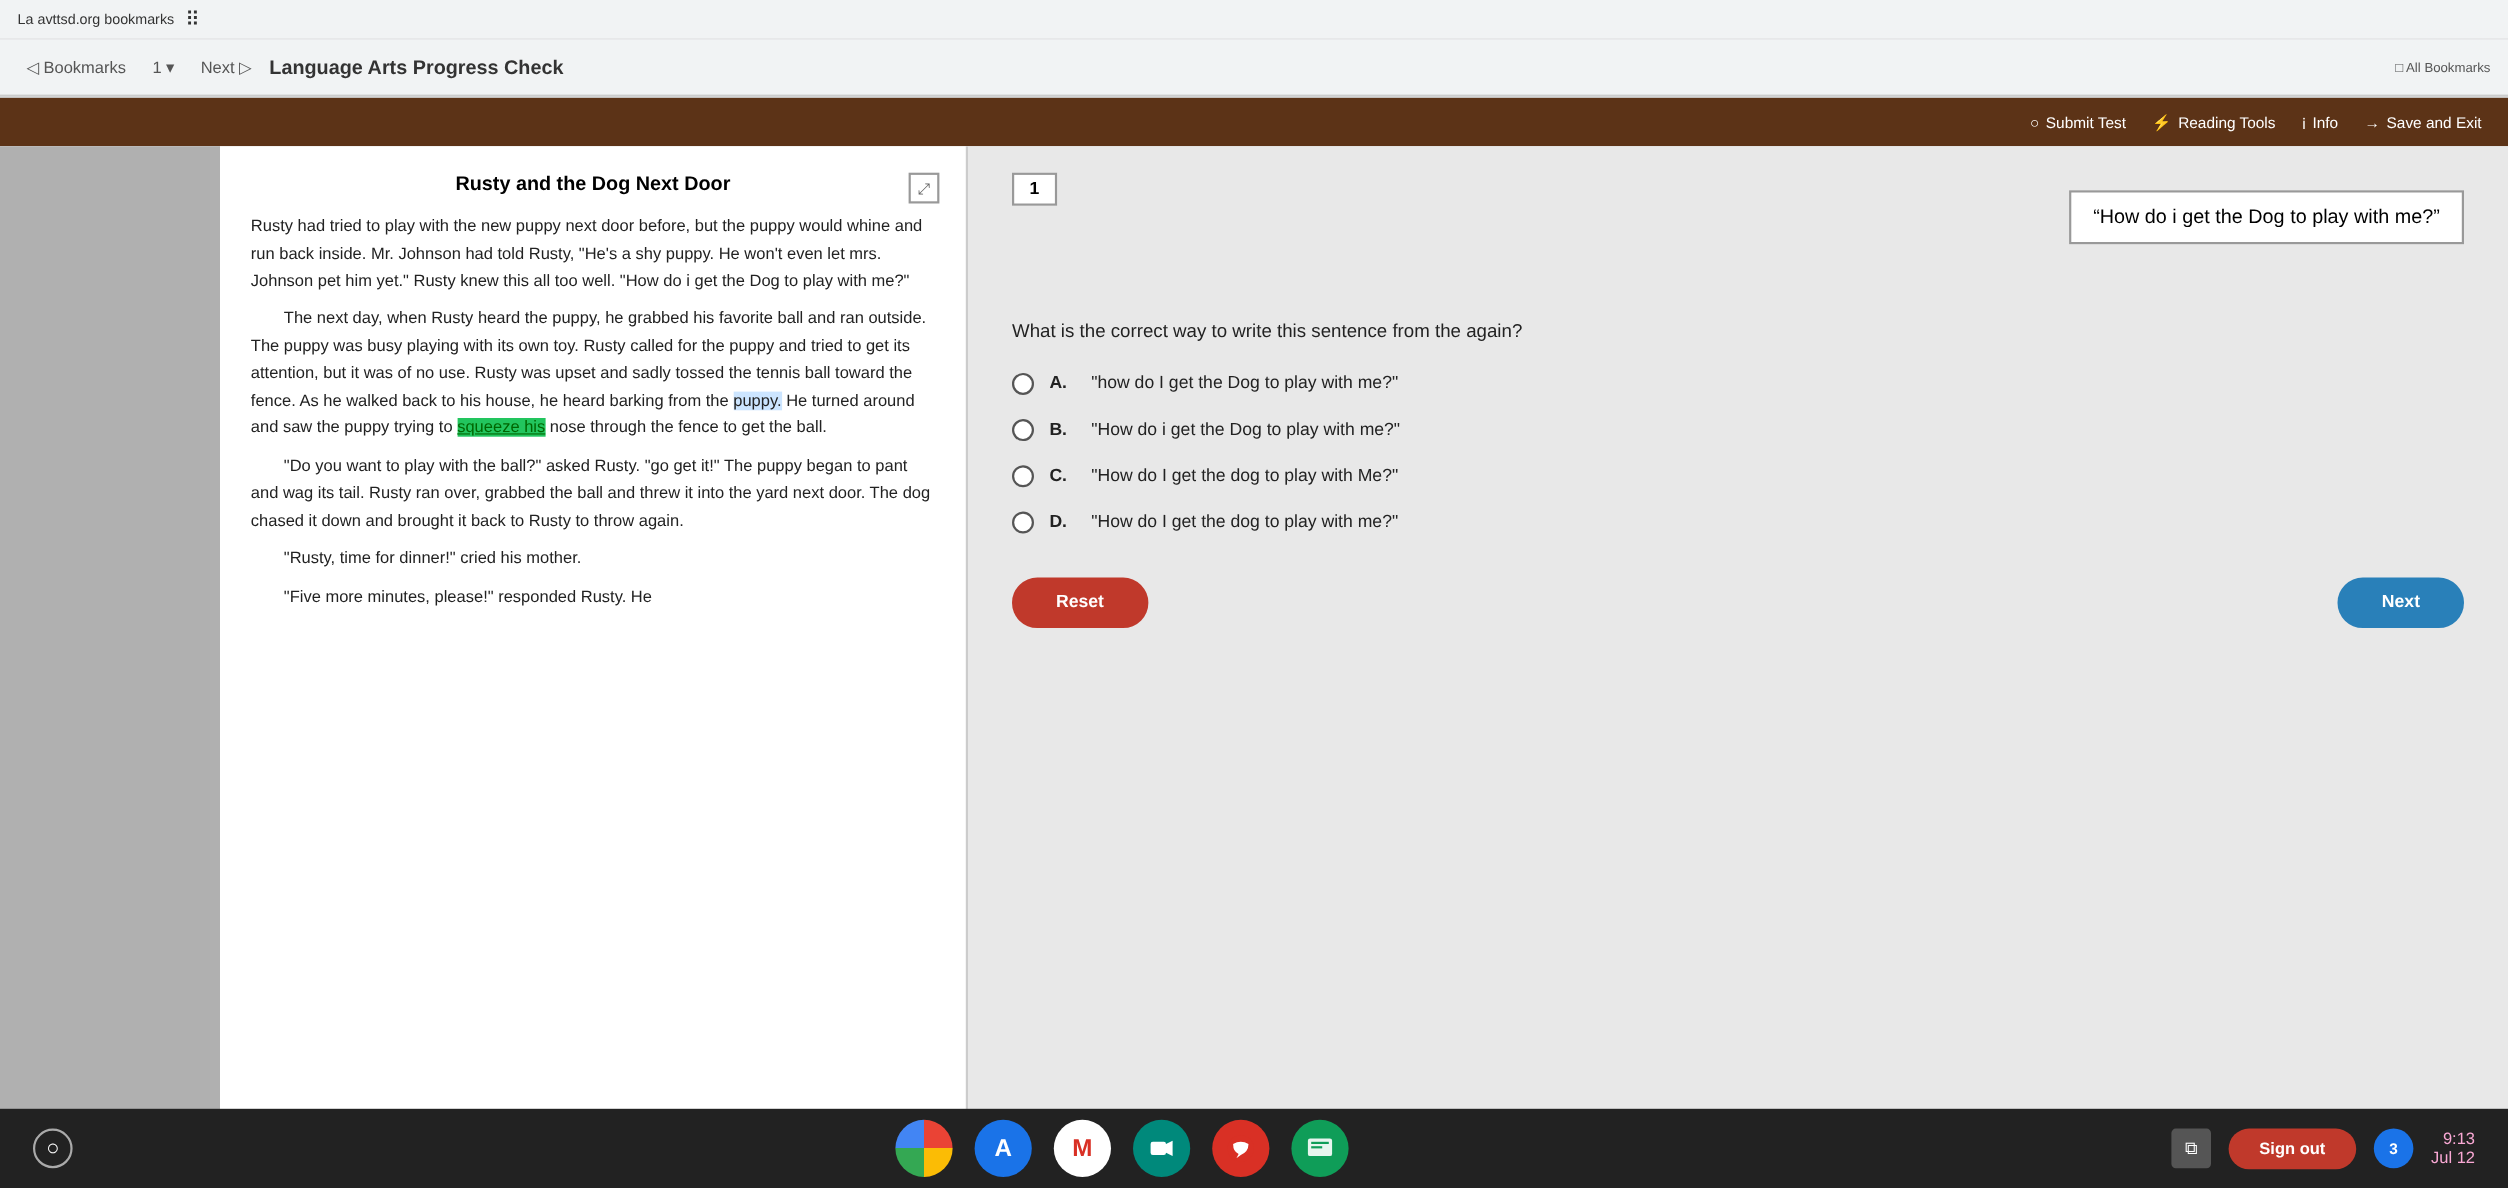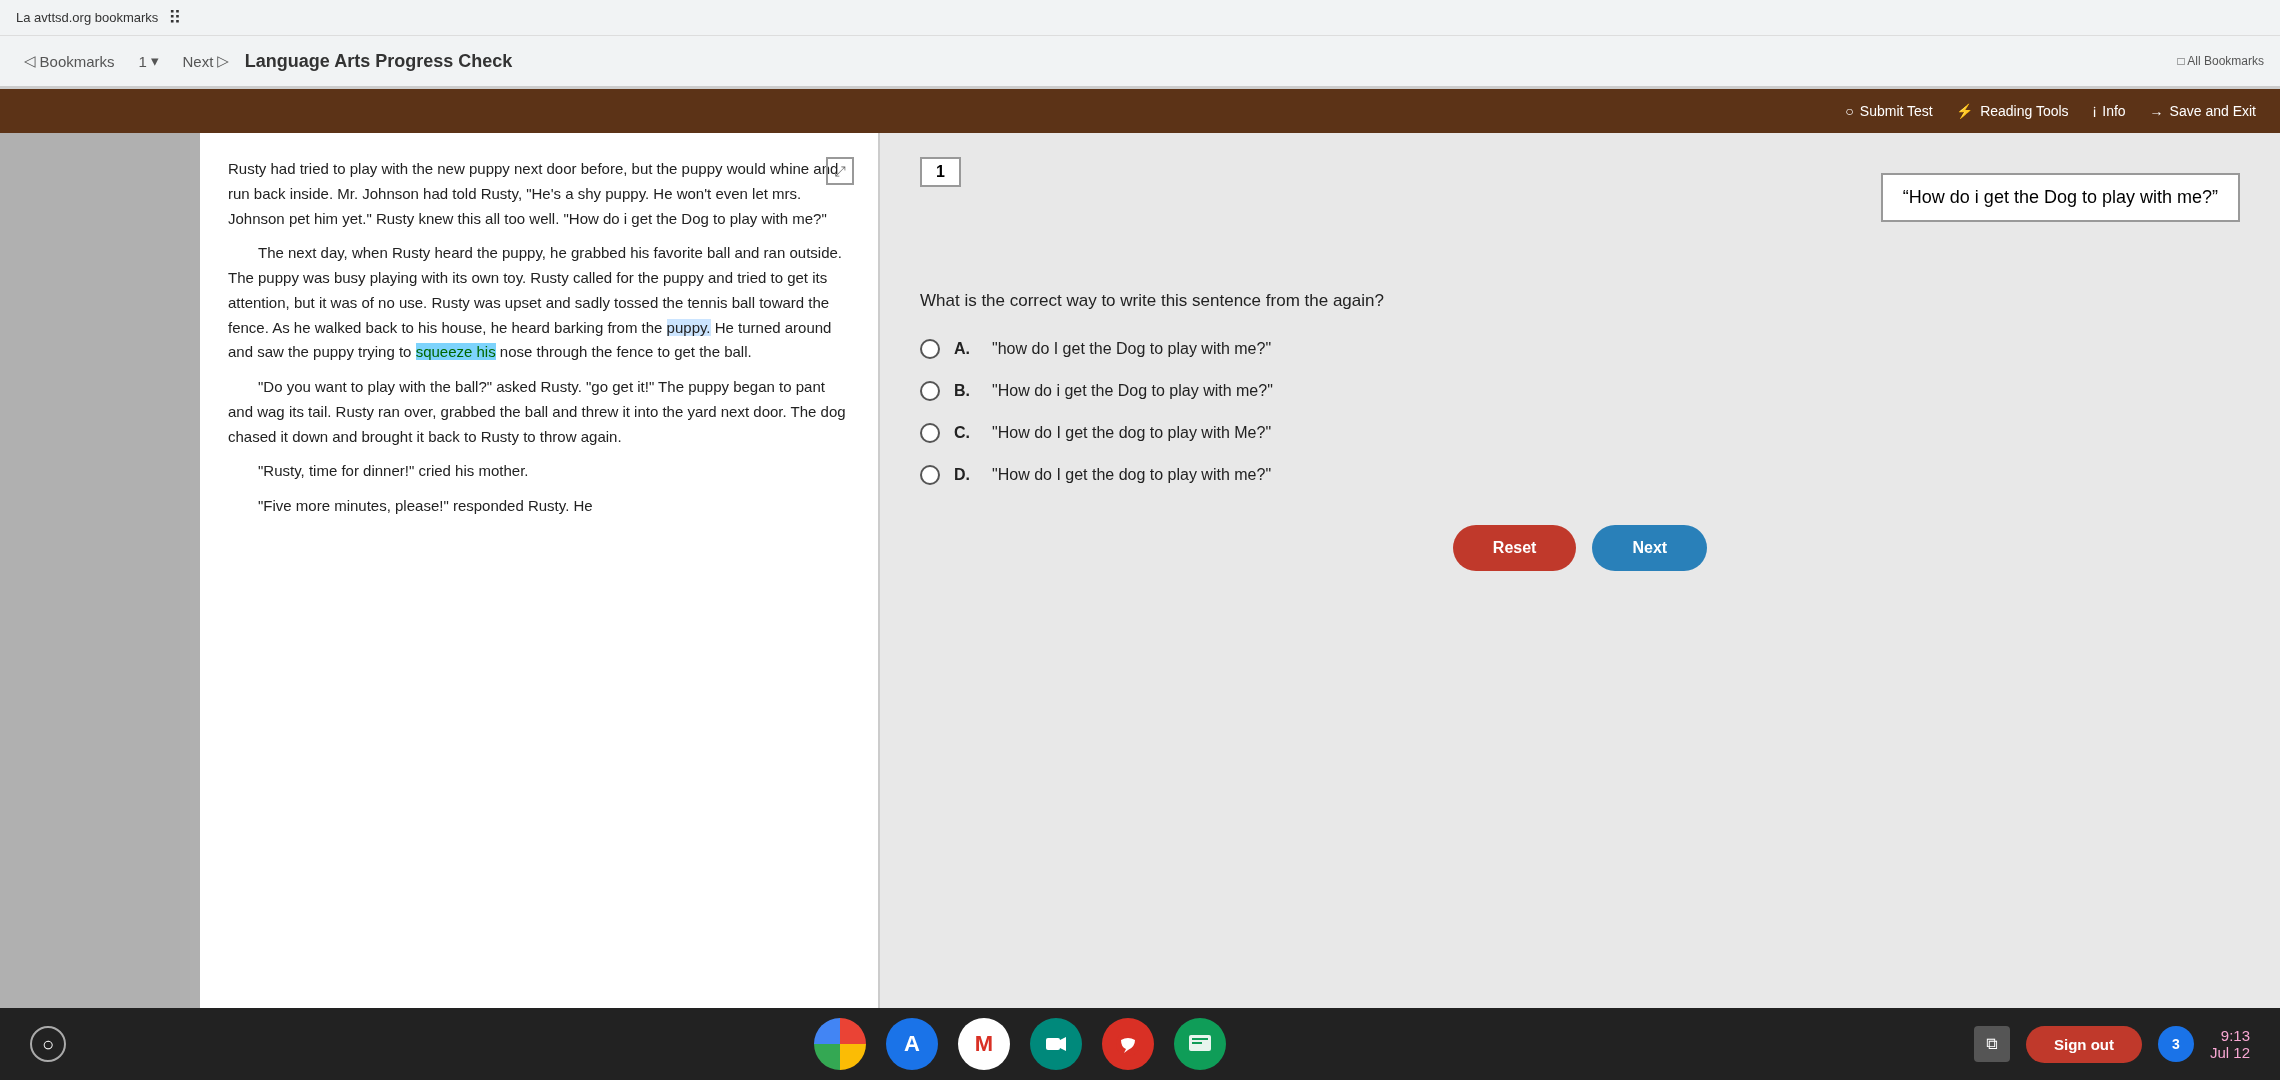--- a/index.html
+++ b/index.html
@@ -132,21 +132,21 @@
     }
 
     .passage-text p {
       margin-bottom: 10px;
       text-indent: 2em;
     }
 
     .passage-text p:first-child { text-indent: 0; }
 
     .highlight-blue { background-color: #cce5ff; }
-    .highlight-green { background-color: #7dd3fc; color: #006600; }
+    .highlight-green { background-color: #22c55e; color: #006600; text-decoration: underline; }
 
     
     .question-panel {
       flex: 1;
       background: #e8e8e8;
       padding: 24px 40px;
       position: relative;
     }
 
     .question-number-box {
@@ -205,21 +205,21 @@
     .option-letter {
       font-weight: bold;
       min-width: 24px;
     }
 
     .option-text { font-size: 16px; }
 
     .buttons-row {
       display: flex;
       gap: 16px;
-      justify-content: center;
+      justify-content: space-between;
       margin-top: 20px;
     }
 
     .btn-reset {
       background: #c0392b;
       color: white;
       border: none;
       border-radius: 24px;
       padding: 14px 40px;
       font-size: 16px;
@@ -422,20 +422,21 @@
     <span>→</span>
     <span>Save and Exit</span>
   </div>
 </div>
 
 <div class="main-content">
 
   <div class="left-sidebar"></div>
 
   <div class="passage-panel">
+    <div class="passage-title">Rusty and the Dog Next Door</div>
     <div class="expand-icon">⤢</div>
     <div class="passage-text">
       <p>Rusty had tried to play with the new puppy next door before, but the puppy would whine and run back inside. Mr. Johnson had told Rusty, "He's a shy puppy. He won't even let mrs. Johnson pet him yet." Rusty knew this all too well. "How do i get the Dog to play with me?"</p>
       <p>The next day, when Rusty heard the puppy, he grabbed his favorite ball and ran outside. The puppy was busy playing with its own toy. Rusty called for the puppy and tried to get its attention, but it was of no use. Rusty was upset and sadly tossed the tennis ball toward the fence. As he walked back to his house, he heard barking from the <span class="highlight-blue">puppy.</span> He turned around and saw the puppy trying to <span class="highlight-green">squeeze his</span> nose through the fence to get the ball.</p>
       <p>"Do you want to play with the ball?" asked Rusty. "go get it!" The puppy began to pant and wag its tail. Rusty ran over, grabbed the ball and threw it into the yard next door. The dog chased it down and brought it back to Rusty to throw again.</p>
       <p>"Rusty, time for dinner!" cried his mother.</p>
       <p>"Five more minutes, please!" responded Rusty. He</p>
     </div>
   </div>
 

